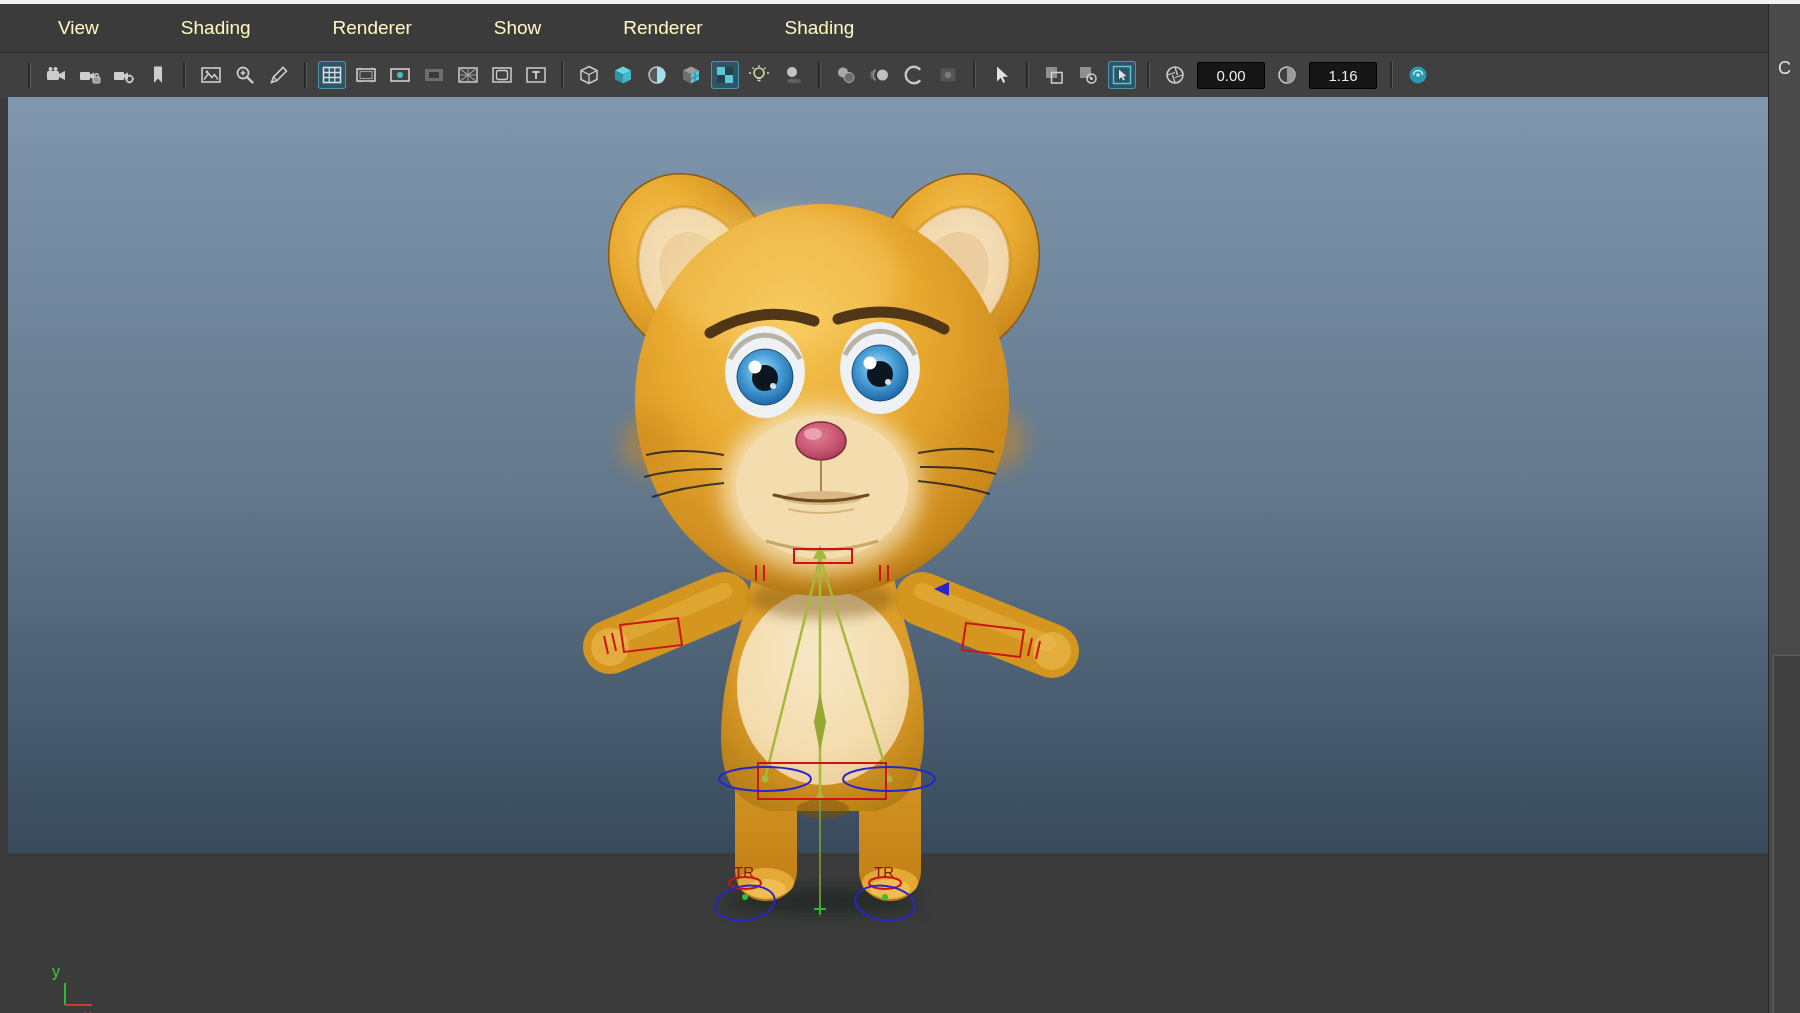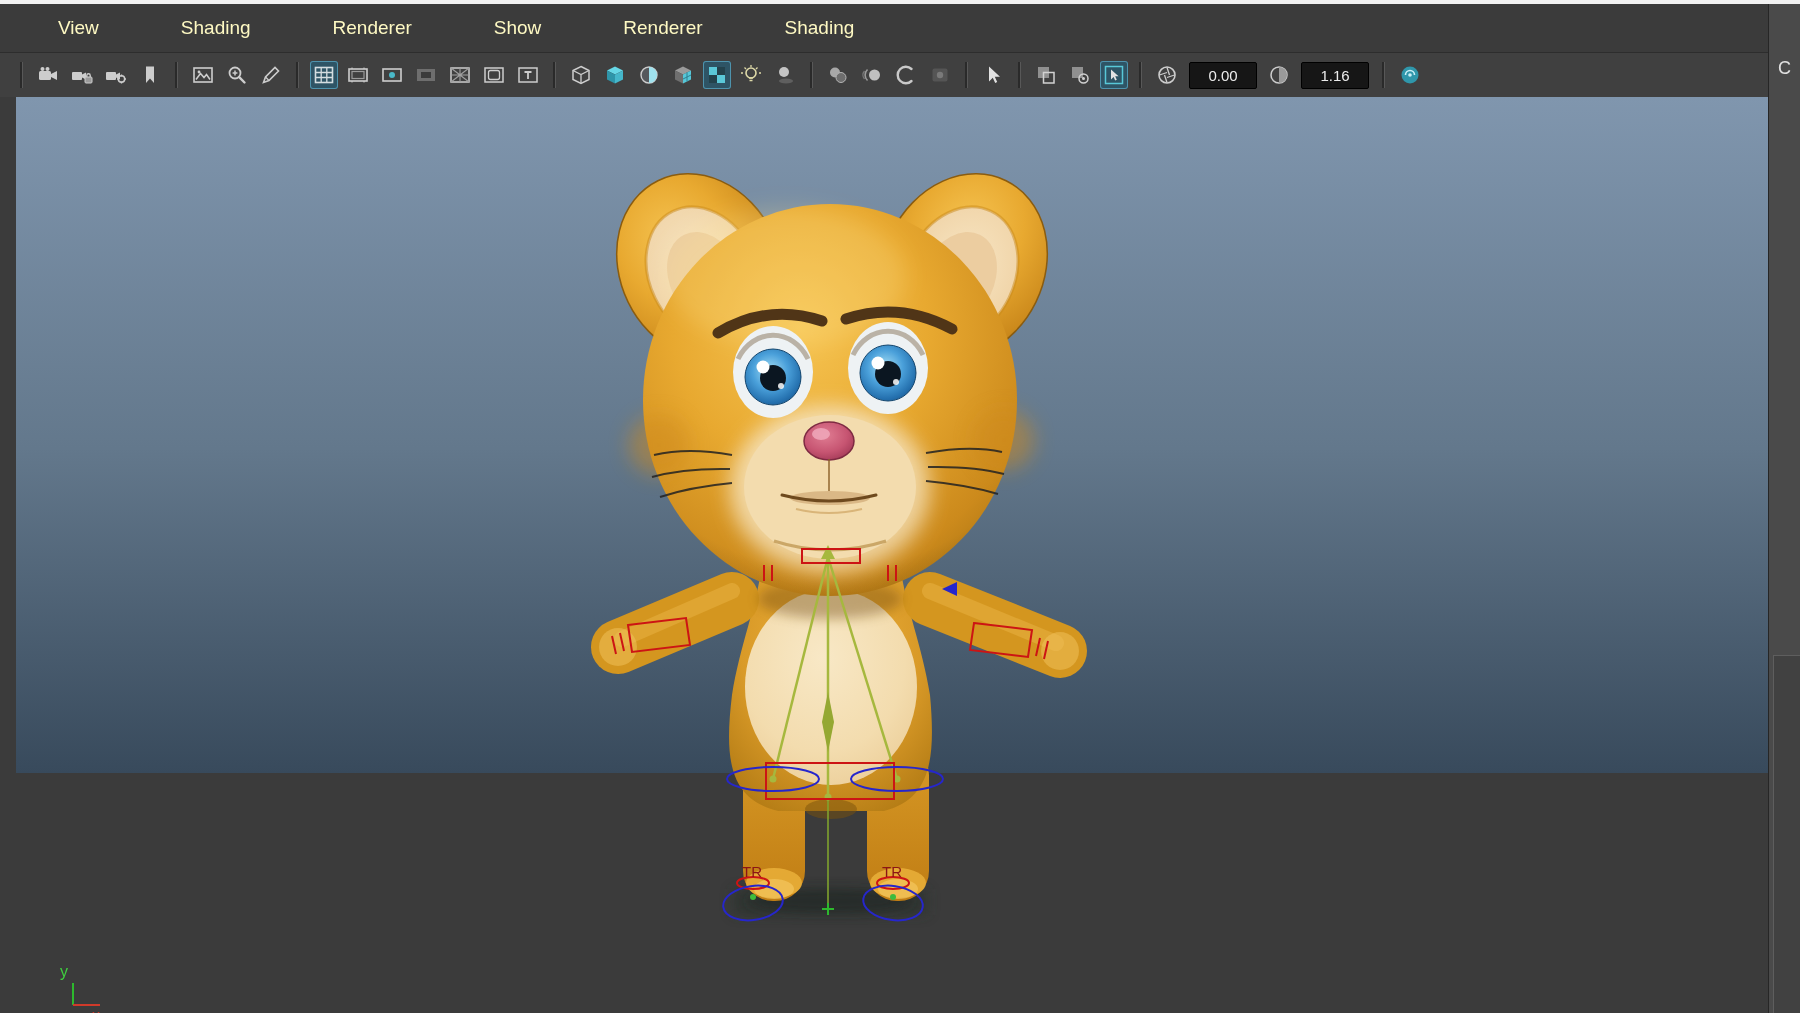--- a/index.html
+++ b/index.html
@@ -3,30 +3,30 @@
 <meta charset="utf-8">
 <style>
   html,body{margin:0;padding:0;background:#2b2b2b;}
   .app{position:relative;width:1800px;height:1013px;overflow:hidden;background:#3b3b3b;
        font-family:"Liberation Sans",sans-serif;}
   .topline{position:absolute;left:0;top:0;width:1800px;height:4px;background:#f2f2f2;z-index:6;}
   .menubar{position:absolute;left:0;top:4px;width:1768px;height:48px;background:#3b3b3b;
        display:flex;align-items:center;padding-left:22px;gap:46px;box-sizing:border-box;z-index:2;}
   .menu-item{color:#fef9c3;font-size:19px;cursor:default;white-space:nowrap;margin-left:36px;}
   .toolbar{position:absolute;left:0;top:52px;width:1768px;height:45px;background:#404040;
-       border-top:1px solid #2d2d2d;display:flex;align-items:center;padding-left:12px;
+       border-top:1px solid #2d2d2d;display:flex;align-items:center;padding-left:20px;
        box-sizing:border-box;z-index:2;}
   .ticon{width:28px;height:28px;margin:0 3px;border-radius:3px;display:flex;align-items:center;
        justify-content:center;flex:0 0 auto;}
   .ticon.active{background:#2e5465;box-shadow:inset 0 0 0 1px #4e93ad;}
   .ticon svg{display:block;}
   .tsep{width:2px;height:26px;margin:0 8px;background:#2a2a2a;border-right:1px solid #585858;flex:0 0 auto;}
   .tfield{width:66px;height:25px;margin:0 5px;background:#161616;border:1px solid #000;
        border-radius:2px;color:#ececec;font-size:15px;line-height:25px;text-align:center;flex:0 0 auto;}
-  .viewport{position:absolute;left:16px;top:97px;width:1768px;height:676px;
+  .viewport{position:absolute;left:8px;top:97px;width:1768px;height:756px;
        background:linear-gradient(180deg,#8096ae 0%,#63788c 52%,#384a5c 100%);}
   .scene{position:absolute;left:0;top:0;}
   .rightpanel{position:absolute;left:1768px;top:0;width:32px;height:1013px;background:#4a4a4a;
        border-left:1px solid #262626;z-index:3;}
   .rp-label{position:absolute;left:9px;top:58px;color:#e0e0e0;font-size:18px;}
   .rp-sub{position:absolute;left:4px;top:655px;width:27px;height:358px;background:#414141;
        border-left:1px solid #5e5e5e;border-top:1px solid #5e5e5e;box-sizing:border-box;}
   .rig-label{font-size:15px;fill:#8b1515;font-family:"Liberation Sans",sans-serif;}
   .axis-y{font-size:16px;fill:#3fd03f;font-family:"Liberation Sans",sans-serif;}
   .axis-x{font-size:16px;fill:#d03a2a;font-family:"Liberation Sans",sans-serif;}

